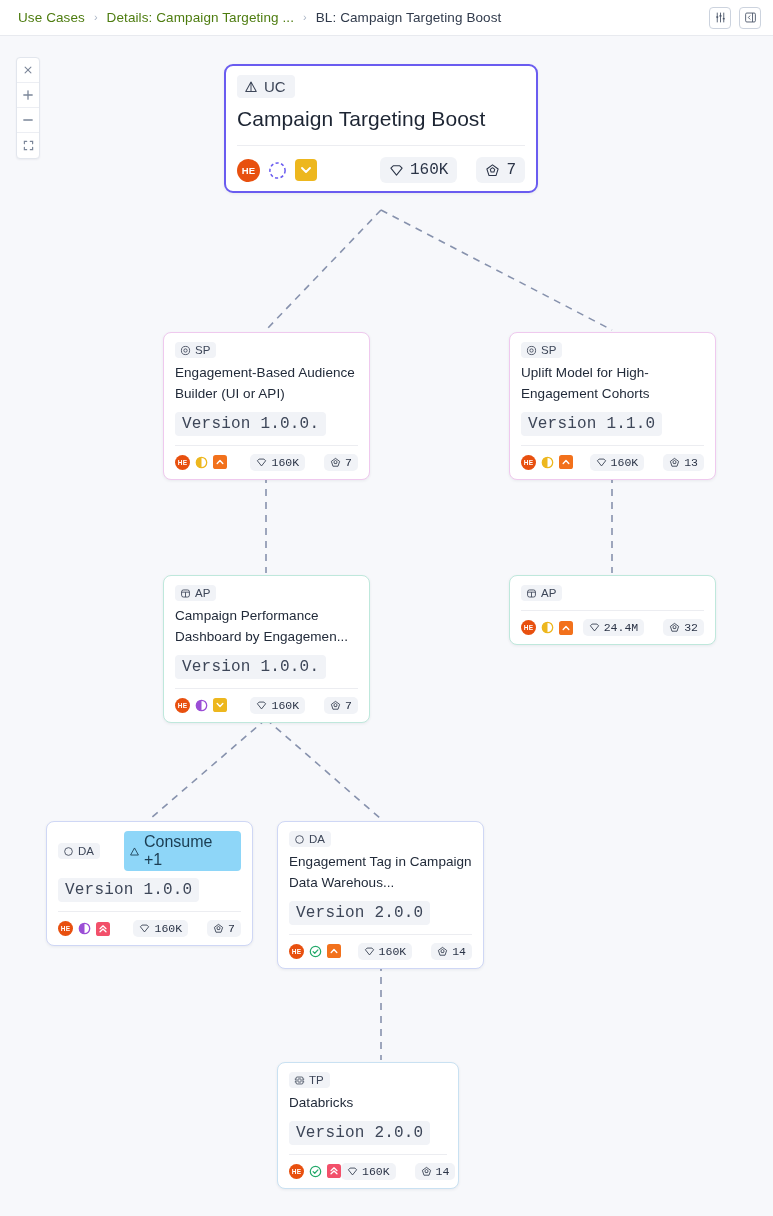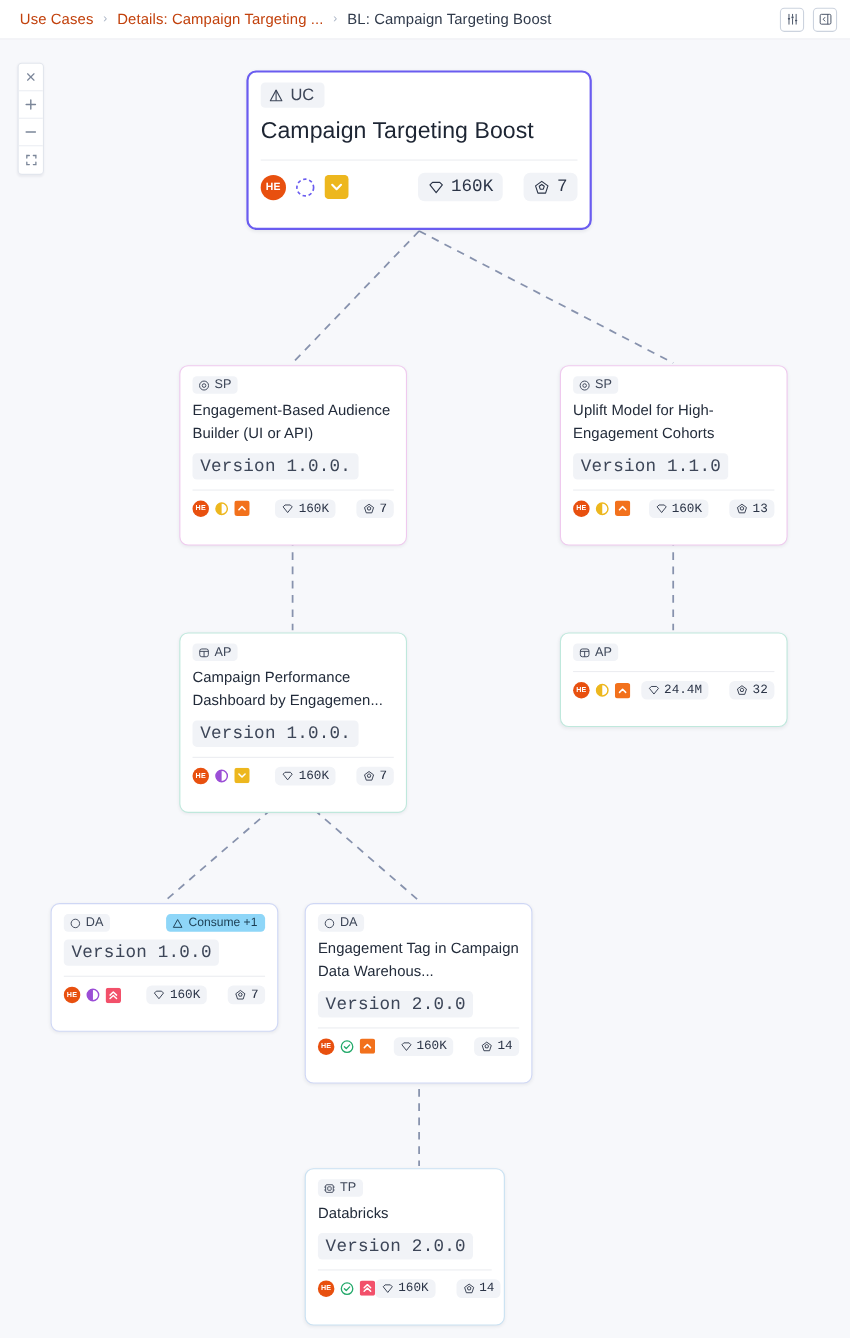--- a/index.html
+++ b/index.html
@@ -14,21 +14,21 @@
   .header {
     position: absolute; top: 0; left: 0;
     width: 773px; height: 36px;
     background: #ffffff;
     border-bottom: 1px solid #e8eaef;
     display: flex; align-items: center;
     padding: 0 12px 0 18px;
   }
   .crumbs { display: flex; align-items: center; gap: 9px; flex: 1; }
   .crumb {
-    font-size: 13.5px; color: #c2410c; white-space: nowrap;
+    font-size: 13.5px; color: #4d7c0f; white-space: nowrap;
     letter-spacing: .1px;
   }
   .crumb.active { color: #303a4b; }
   .crumb-sep { color: #a9b4c5; font-size: 11px; line-height: 1; }
   .hdr-tools { display: flex; align-items: center; gap: 8px; }
   .hdr-btn {
     width: 22px; height: 22px; border: 1px solid #ccd3de; border-radius: 4px;
     background: #fff; display: flex; align-items: center; justify-content: center;
   }
   .hdr-btn svg { display: block; }
@@ -53,21 +53,21 @@
     border-bottom: 1px solid #eceef3;
   }
   .vtool:last-child { border-bottom: none; }
 
   
   .node {
     position: absolute;
     background: #ffffff;
     border-radius: 8px;
     border: 1.5px solid #dfe3ea;
-    padding: 9px 11px 24px 11px;
+    padding: 9px 11px 8px 11px;
     box-shadow: 0 1px 3px rgba(25,38,63,.07);
   }
   .node.uc   { border: 2px solid #6a5cf0; border-radius: 9px; }
   .node.sp   { border-color: #efc9ee; }
   .node.ap   { border-color: #bfe8dc; }
   .node.da   { border-color: #cfd7f5; }
   .node.tp   { border-color: #c9e1f2; }
 
   .node-top { display: flex; align-items: center; justify-content: space-between; }
   .type-badge {
@@ -75,21 +75,21 @@
     background: #f1f3f7; border-radius: 4px;
     padding: 2px 6px 2px 5px;
     font-size: 11.5px; color: #3d4658; font-weight: 400;
   }
   .node.uc .type-badge { font-size: 15px; padding: 3px 9px 3px 7px; gap: 6px; }
 
   .consume-badge {
     display: inline-flex; align-items: center; gap: 4px;
     background: #8ed6f8; border-radius: 4px;
     padding: 2px 7px 2px 5px;
-    font-size: 11px; color: #1b3d52; margin-left: 24px;
+    font-size: 16px; color: #1b3d52; margin-left: 24px;
   }
 
   .node-title {
     margin-top: 5px;
     font-size: 13.5px; line-height: 1.55;
     color: #222b3a; font-weight: 400; letter-spacing: .05px;
   }
   .node.uc .node-title { font-size: 21px; line-height: 1.3; margin-top: 7px; color: #1d2533; }
 
   .version-chip {

